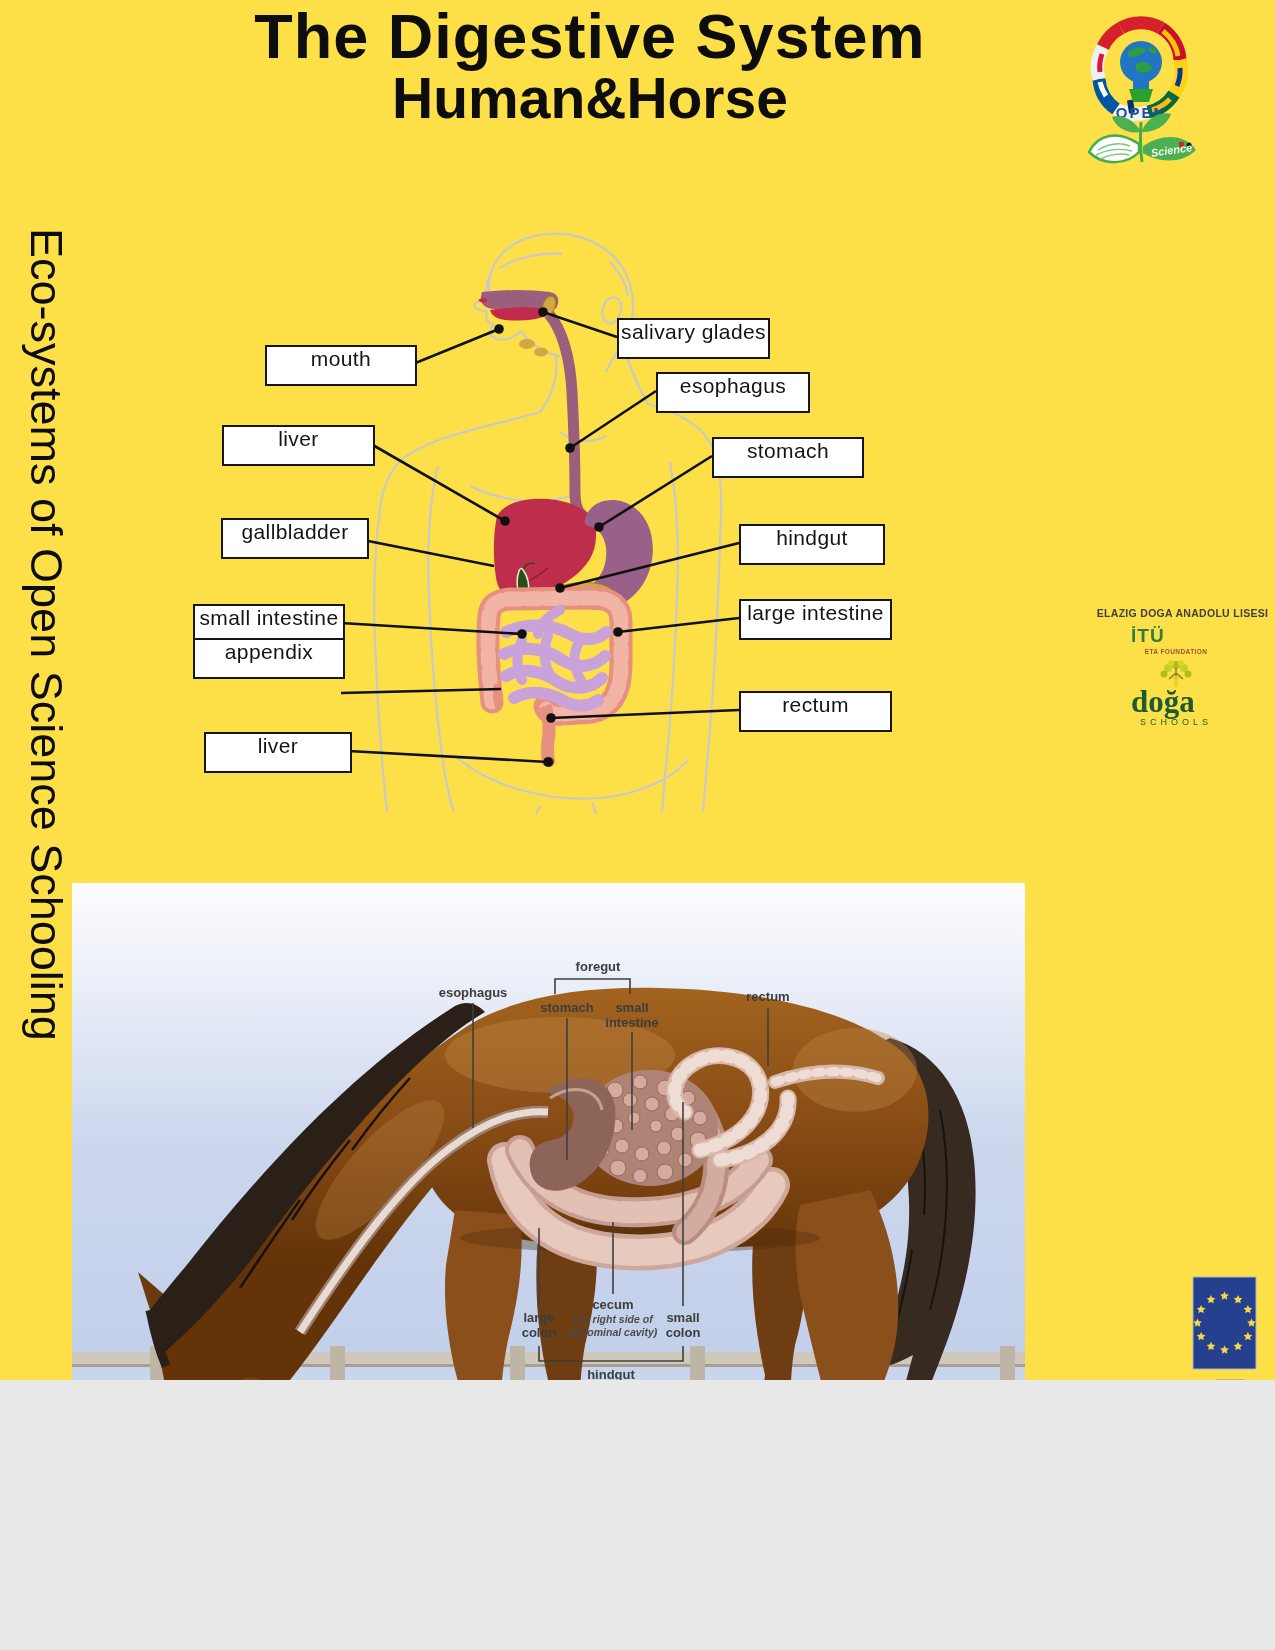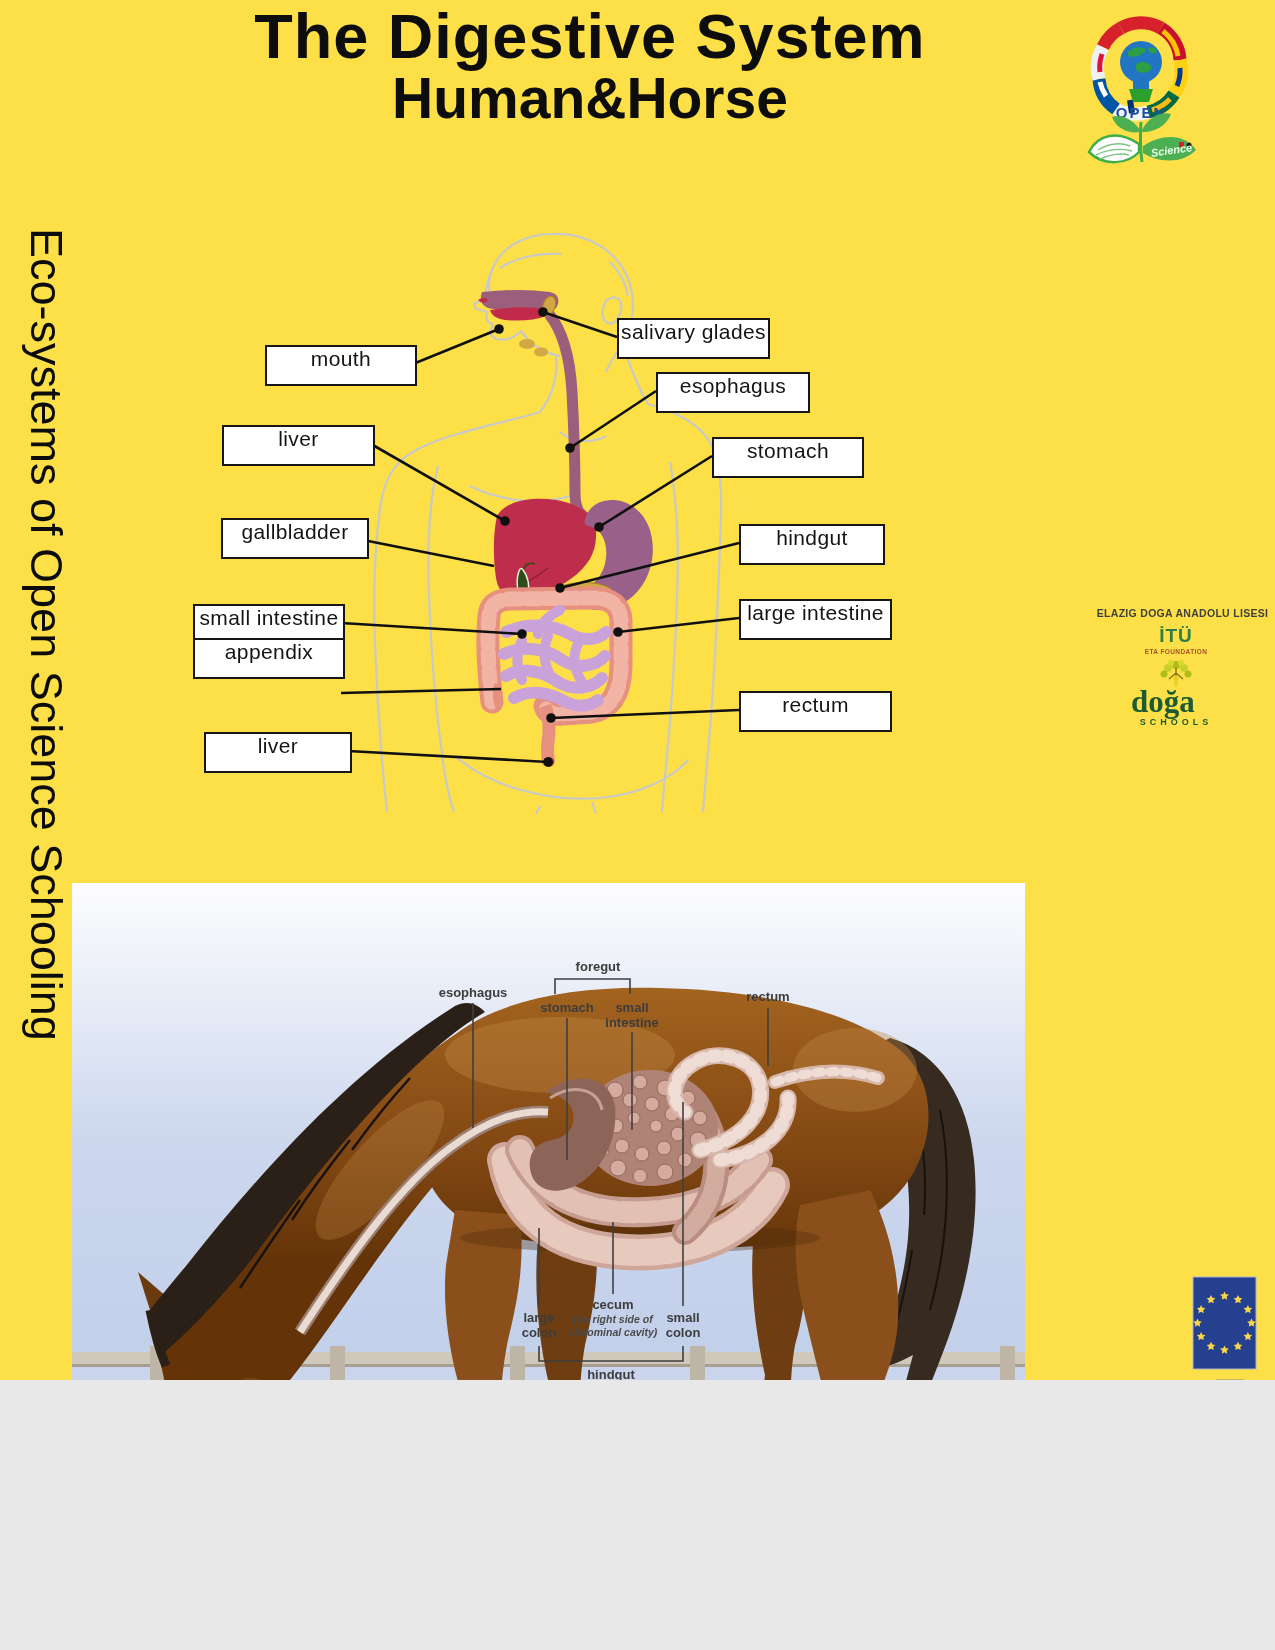--- a/index.html
+++ b/index.html
@@ -29,28 +29,28 @@
   #hb-pancreas{left:739px;top:524px;width:142px}
   #hb-smallint{left:193px;top:604px;width:148px}
   #hb-largeint{left:739px;top:599px;width:149px}
   #hb-appendix{left:193px;top:638px;width:148px}
   #hb-rectum{left:739px;top:691px;width:149px}
   #hb-anus{left:204px;top:732px;width:144px}
 
   
   .school-line{position:absolute;left:1085px;top:607px;width:195px;text-align:center;
         font-size:10.5px;font-weight:700;color:#3f3f3f;letter-spacing:.3px;white-space:nowrap}
-  .itu{position:absolute;left:1131px;top:625px;width:90px;text-align:center;
+  .itu{position:absolute;left:1131px;top:625px;width:90px;text-align:left;
         color:#2e7d46;font-weight:700;font-size:19px;letter-spacing:1px}
   .itu-sub{position:absolute;left:1131px;top:648px;width:90px;text-align:center;
         color:#a0522d;font-weight:700;font-size:6.5px;letter-spacing:.4px}
   .doga{position:absolute;left:1131px;top:686px;width:90px;text-align:left;
         font-family:"Liberation Serif",serif;color:#1c5a33;font-size:31px;font-weight:700;line-height:1}
   .schools{position:absolute;left:1131px;top:717px;width:90px;text-align:center;
-        color:#1c5a33;font-size:9px;letter-spacing:4px;font-weight:700}
+        color:#1c5a33;font-size:9px;letter-spacing:4px;font-weight:400}
 
   
   .erasmus-text{position:absolute;left:1252px;top:1377px;transform:rotate(90deg);transform-origin:0 0;
         font-size:40px;font-weight:600;color:#2c4da0;white-space:nowrap;letter-spacing:.5px}
 
   svg text{font-family:"Liberation Sans",sans-serif}
   .horse-label{font-size:13px;font-weight:700;fill:#3d3d3d}
   .horse-note{font-size:10.5px;font-style:italic;font-weight:600;fill:#4a4a4a}
 </style>
 </head>

